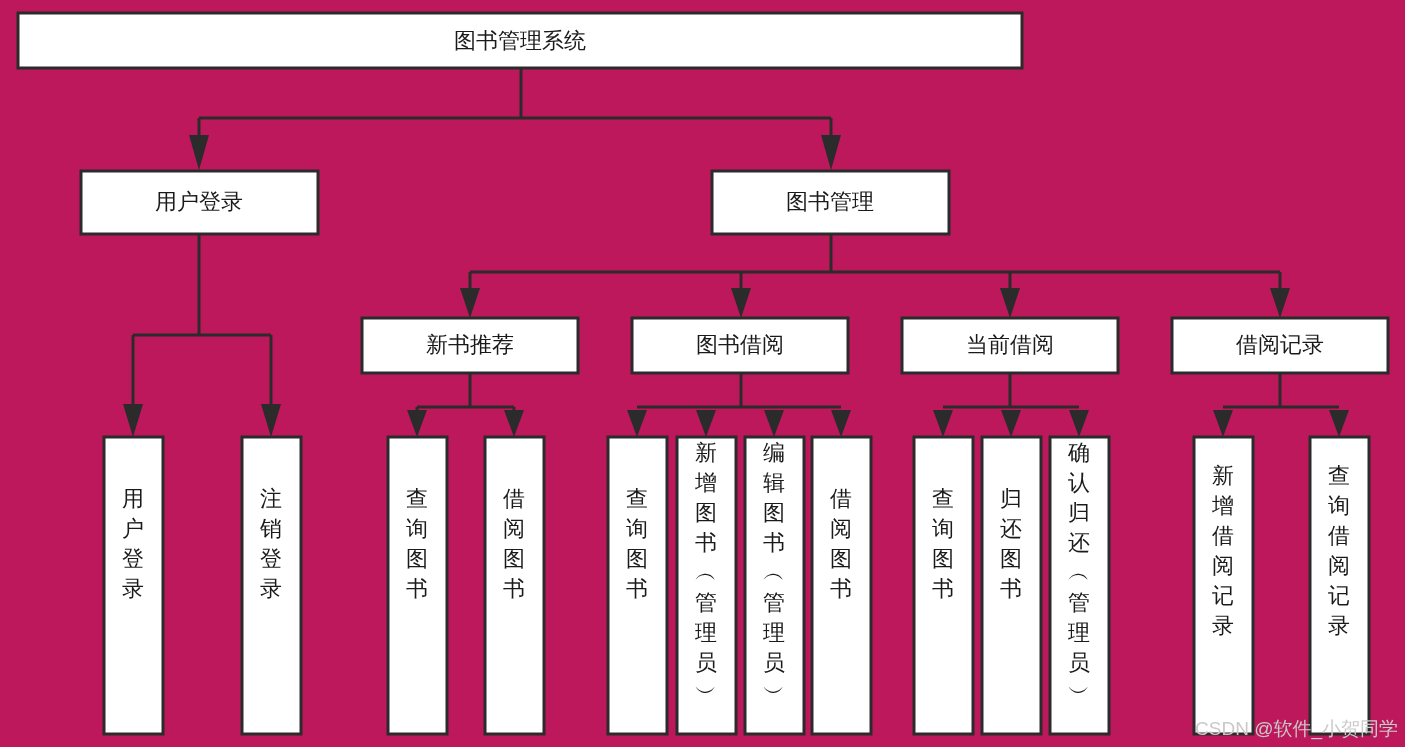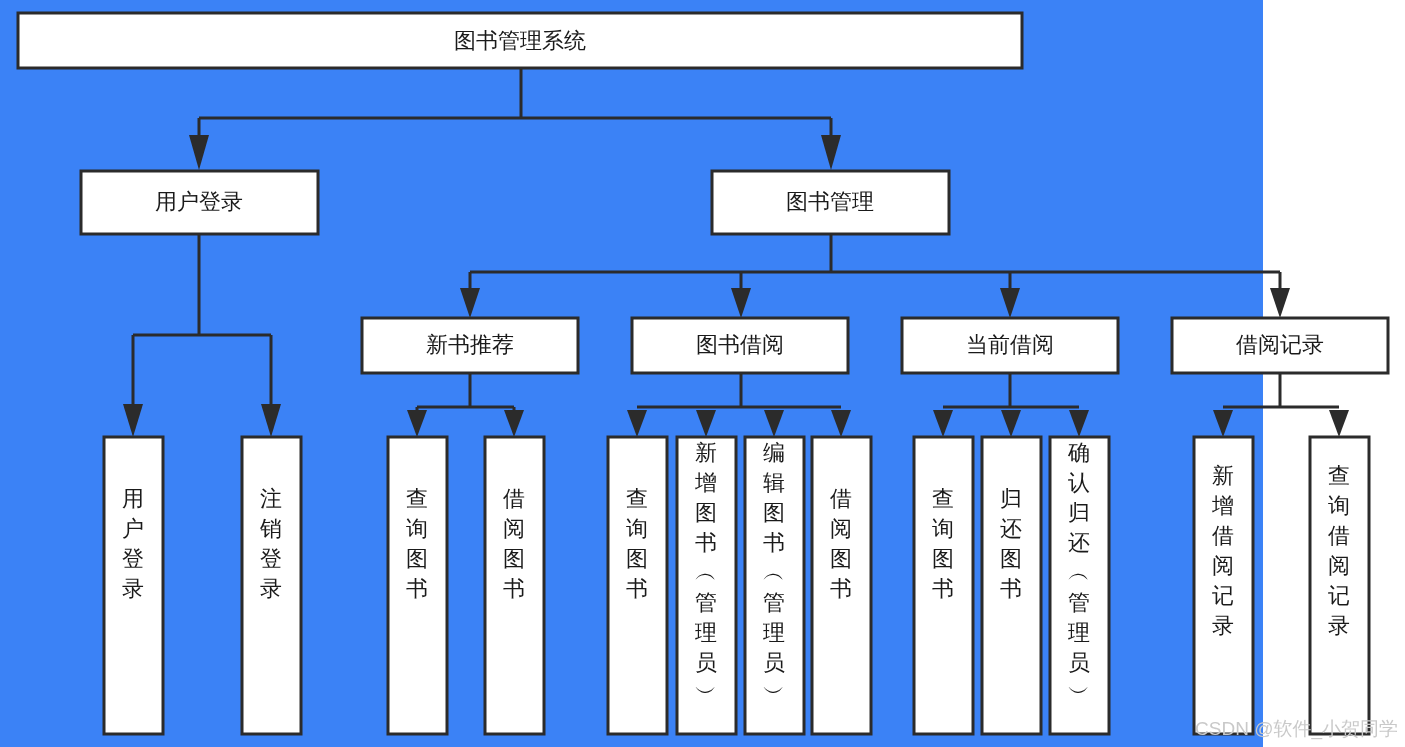--- a/index.html
+++ b/index.html
@@ -8,23 +8,23 @@
     background: #ffffff;
   }
   body {
     width: 1405px;
     height: 747px;
     font-family: "Liberation Sans", "DejaVu Sans", sans-serif;
     overflow: hidden;
   }
   #diagram-root {
     position: relative;
-    width: 1263px;
+    width: 1405px;
     height: 747px;
-    background: #3b82f6;
+    background: #be185d;
   }
   svg.diagram-canvas {
     position: absolute;
     left: 0;
     top: 0;
     width: 1405px;
     height: 747px;
   }
   .node-box {
     fill: #ffffff;

